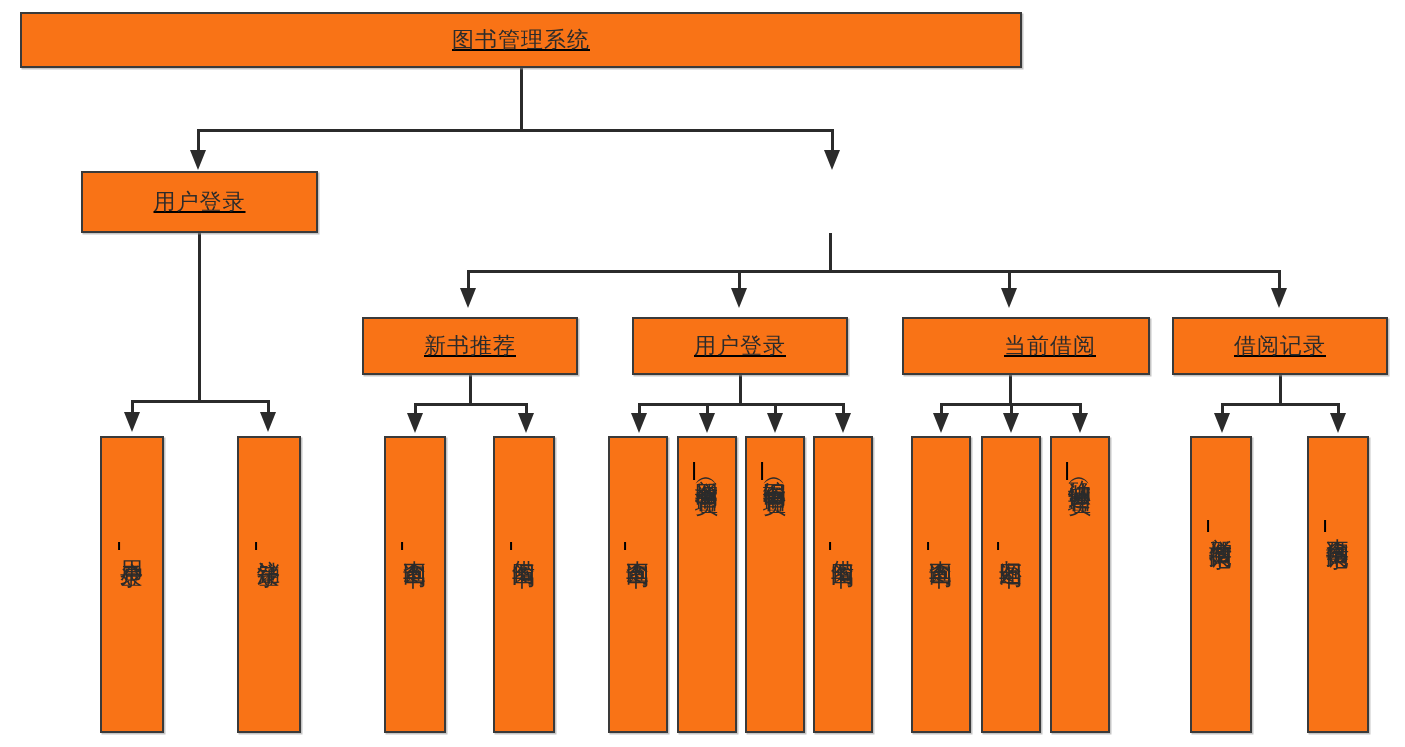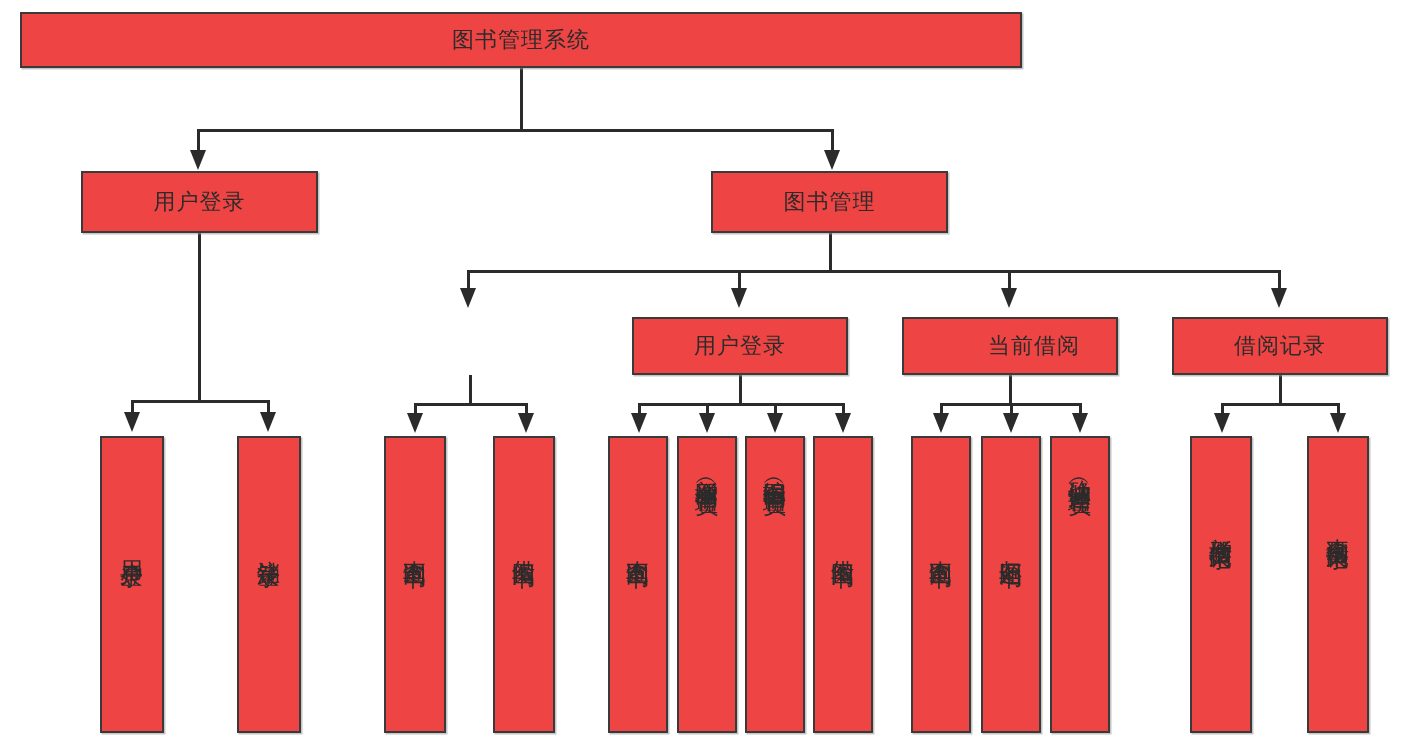--- a/index.html
+++ b/index.html
@@ -15,27 +15,28 @@
     position: relative;
     width: 1405px;
     height: 747px;
     background: #ffffff;
     overflow: hidden;
   }
   
   .node {
     position: absolute;
     box-sizing: border-box;
-    background: #ef4444;
+    background: #f97316;
     border: 2.5px solid #3a3a3a;
     box-shadow: 1.5px 1.5px 0 0 rgba(150,150,150,0.55);
     display: flex;
     align-items: center;
     justify-content: center;
     z-index: 3;
+    text-decoration: underline;
   }
   .node .label {
     color: #2b2b2b;
     font-size: 22px;
     line-height: 1.25;
     letter-spacing: 1px;
     white-space: nowrap;
     text-align: center;
   }
   
@@ -106,46 +107,46 @@
 
   <div class="conn v" style="left:197px; top:129px; height:25px;"></div>
   <div class="arrow" style="left:190px; top:150px;"></div>
   <div class="conn v" style="left:831px; top:129px; height:25px;"></div>
   <div class="arrow" style="left:824px; top:150px;"></div>
 
   <div class="node" style="left:81px; top:171px; width:237px; height:62px;">
     <span class="label">用户登录</span>
   </div>
 
-  <div class="node" style="left:711px; top:171px; width:237px; height:62px;">
-    <span class="label">图书管理</span>
-  </div>
 
   <div class="conn v" style="left:198px; top:233px; height:168px;"></div>
   <div class="conn h" style="left:131px; top:400px; width:138px; height:2.5px;"></div>
   <div class="conn v" style="left:131px; top:400px; height:16px;"></div>
   <div class="arrow" style="left:124px; top:412px;"></div>
   <div class="conn v" style="left:267px; top:400px; height:16px;"></div>
   <div class="arrow" style="left:260px; top:412px;"></div>
 
   <div class="conn v" style="left:829px; top:233px; height:38px;"></div>
   <div class="conn h" style="left:467px; top:270px; width:813px; height:2.5px;"></div>
   <div class="conn v" style="left:467px; top:270px; height:22px;"></div>
   <div class="arrow" style="left:460px; top:288px;"></div>
   <div class="conn v" style="left:738px; top:270px; height:22px;"></div>
   <div class="arrow" style="left:731px; top:288px;"></div>
   <div class="conn v" style="left:1008px; top:270px; height:22px;"></div>
   <div class="arrow" style="left:1001px; top:288px;"></div>
   <div class="conn v" style="left:1278px; top:270px; height:22px;"></div>
   <div class="arrow" style="left:1271px; top:288px;"></div>
 
+  <div class="node" style="left:362px; top:317px; width:216px; height:58px;">
+    <span class="label">新书推荐</span>
+  </div>
   <div class="node" style="left:632px; top:317px; width:216px; height:58px;">
     <span class="label">用户登录</span>
   </div>
-  <div class="node" style="left:902px; top:317px; width:216px; height:58px;padding-left:48px;">
+  <div class="node" style="left:902px; top:317px; width:248px; height:58px;padding-left:48px;">
     <span class="label">当前借阅</span>
   </div>
   <div class="node" style="left:1172px; top:317px; width:216px; height:58px;justify-content:center;">
     <span class="label">借阅记录</span>
   </div>
 
   <div class="conn v" style="left:469px; top:375px; height:29px;"></div>
   <div class="conn h" style="left:414px; top:403px; width:113px; height:2.5px;"></div>
   <div class="conn v" style="left:414px; top:403px; height:14px;"></div>
   <div class="arrow" style="left:407px; top:413px;"></div>

